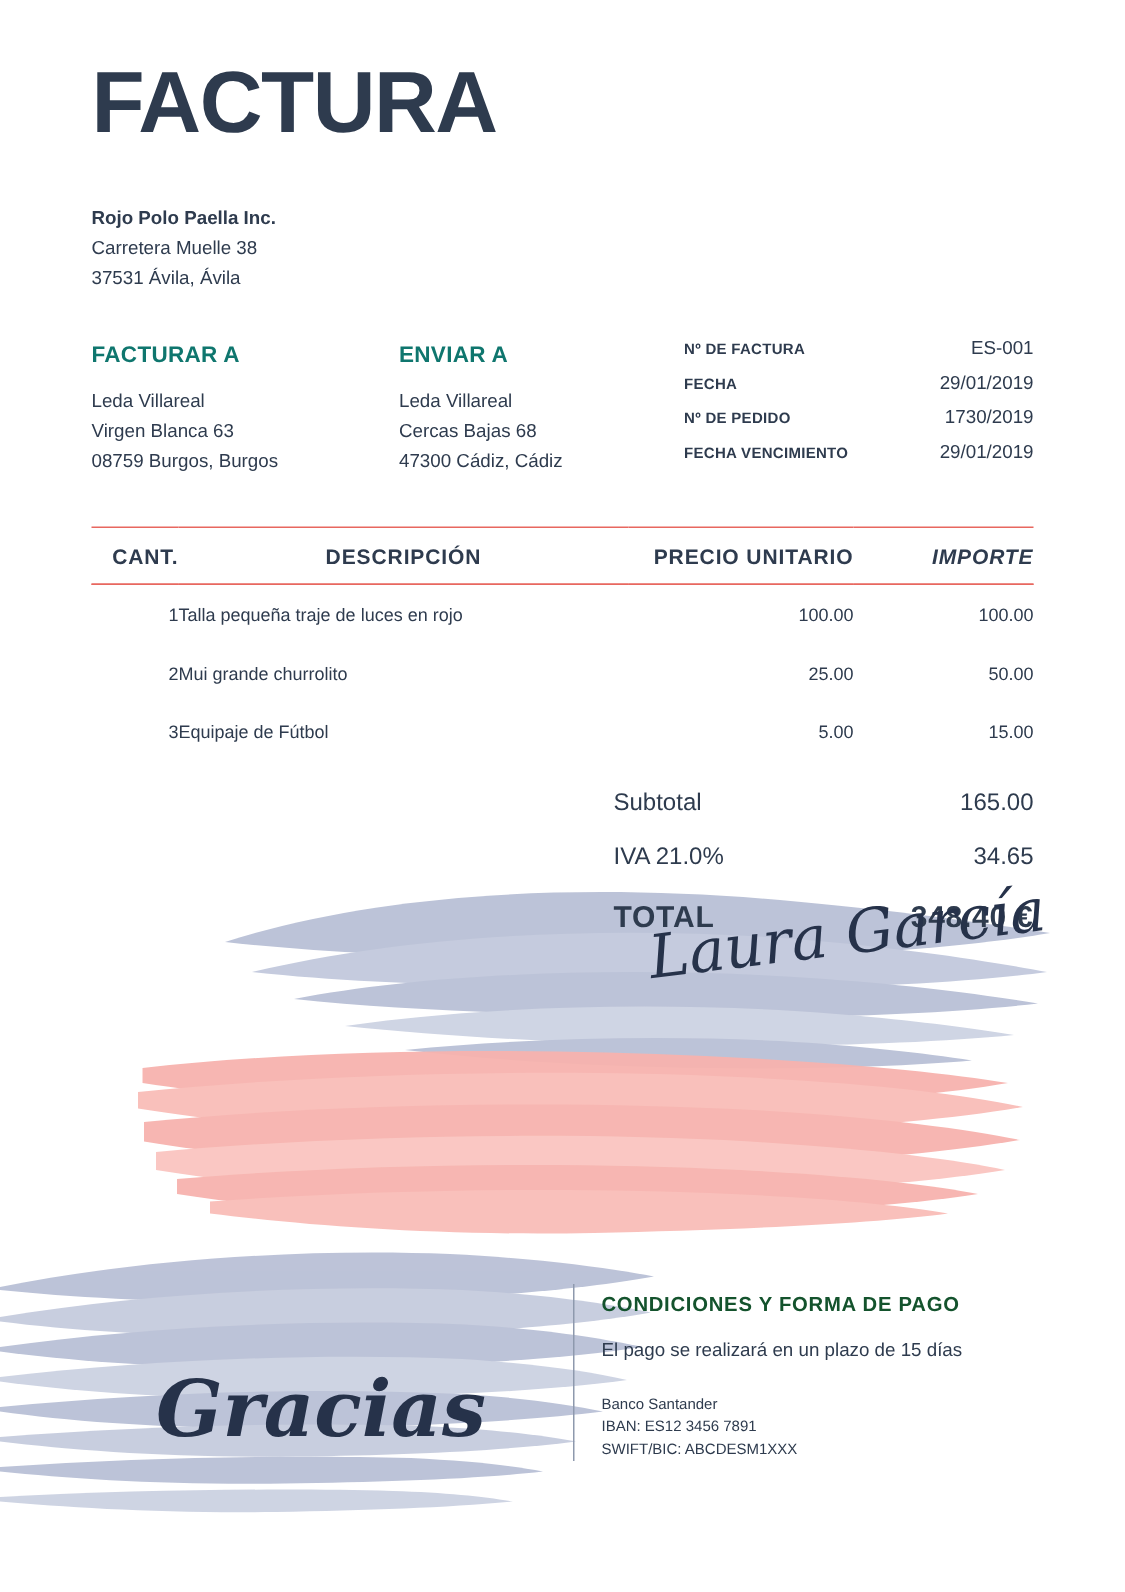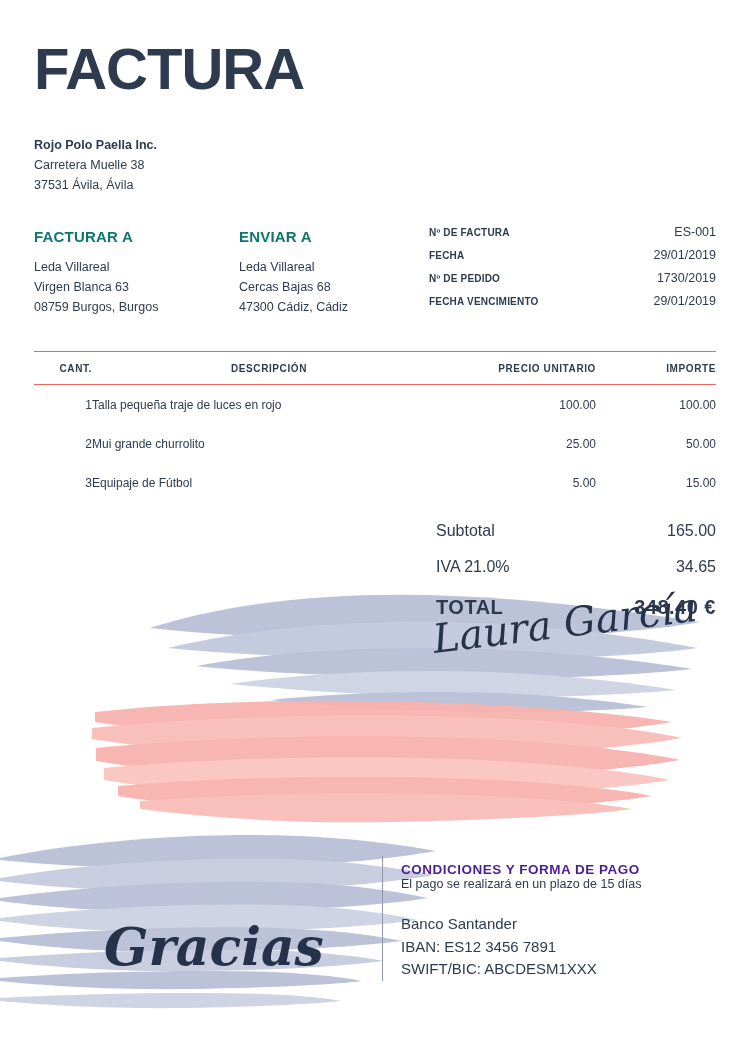--- a/index.html
+++ b/index.html
@@ -28,21 +28,21 @@
     position: absolute;
     left: 0; top: 0; right: 0; bottom: 0;
     pointer-events: none;
     z-index: 0;
   }
 
   
   .content {
     position: relative;
     z-index: 2;
-    padding: 0 34px;
+    padding: 0 61px;
   }
   .invoice-title {
     font-family: "Liberation Sans", sans-serif;
     font-weight: bold;
     font-size: 58px;
     letter-spacing: -1px;
     color: #2e3b4e;
     margin: 40px 0 0 0;
     line-height: 1;
   }
@@ -98,30 +98,30 @@
   .table-wrap {
     margin-top: 34px;
   }
   table.items {
     width: 100%;
     border-collapse: collapse;
   }
   table.items thead th {
     border-top: 1.5px solid #e8675f;
     border-bottom: 1.5px solid #e8675f;
-    font-size: 10px;
+    font-size: 14px;
     font-weight: bold;
     letter-spacing: 0.6px;
     padding: 11px 0 10px 0;
     color: #2e3b4e;
   }
   th.c-qty   { text-align: right; width: 58px; }
   th.c-desc  { text-align: center; }
   th.c-price { text-align: right; width: 150px; }
-  th.c-amt   { text-align: right; width: 120px; }
+  th.c-amt   { text-align: right; width: 120px; font-style: italic; }
 
   table.items tbody td {
     font-size: 12px;
     padding: 13px 0 12px 0;
     vertical-align: top;
   }
   td.c-qty   { text-align: right; width: 58px; }
   td.c-desc  { text-align: left; padding-left: 68px; }
   td.c-price { text-align: right; }
   td.c-amt   { text-align: right; }
@@ -187,31 +187,32 @@
     padding-left: 52px;
     box-sizing: border-box;
   }
   .payment {
     flex: 1;
     border-left: 1.5px solid #8e99ad;
     padding-left: 18px;
     padding-top: 6px;
   }
   .payment-title {
-    color: #4c1d95;
+    color: #14532d;
     font-weight: bold;
     font-size: 13.5px;
     letter-spacing: 0.5px;
+    margin-bottom: 16px;
   }
   .payment-terms {
     font-size: 12.5px;
     margin-bottom: 22px;
   }
   .bank-line {
-    font-size: 15px;
+    font-size: 10px;
     line-height: 1.5;
   }
 </style>
 </head>
 <body>
 
 <div class="page">
 
   <svg class="brush-layer" width="750" height="1061" viewBox="0 0 750 1061" xmlns="http://www.w3.org/2000/svg">
     <defs>

